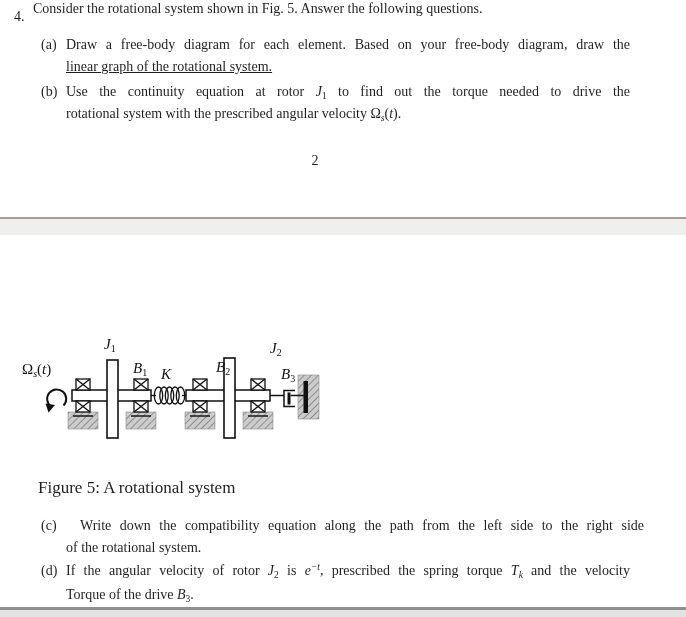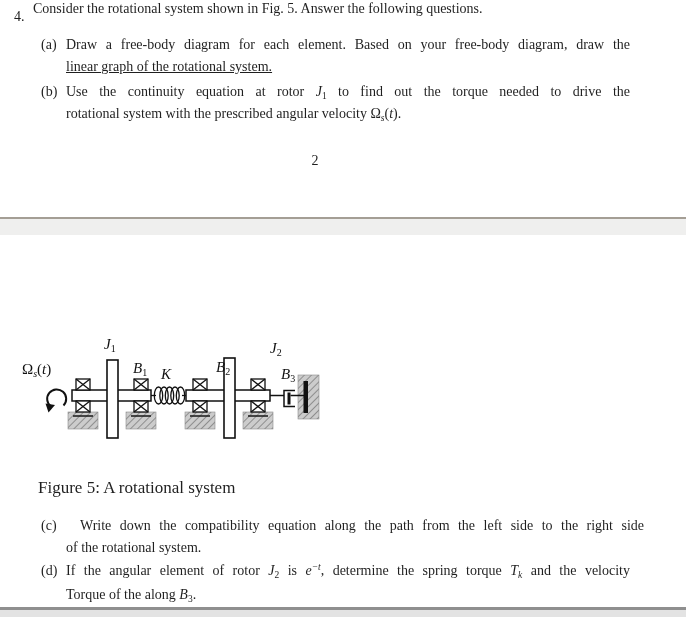--- a/index.html
+++ b/index.html
@@ -158,20 +158,20 @@
 </div>
 
 <div class="caption">Figure 5: A rotational system</div>
 
 <div class="ln" style="left:41px;top:517px;">(c)</div>
 <div class="ln just" style="left:80px;top:517px;">Write down the compatibility equation along the path from the left side to the right side</div>
 <div class="ln" style="left:66px;top:539px;">of the rotational system.</div>
 
 <div class="ln" style="left:41px;top:562px;">(d)</div>
 <div class="ln just" style="left:66px;top:562px;">
-  <span>If the angular element of rotor </span><span class="it">J</span><span class="sub">2</span><span> is </span><span class="it">e</span><span class="sup">−t</span><span>, determine the spring torque </span><span class="it">T</span><span class="sub it">k</span><span> and the velocity</span>
+  <span>If the angular velocity of rotor </span><span class="it">J</span><span class="sub">2</span><span> is </span><span class="it">e</span><span class="sup">−t</span><span>, prescribed the spring torque </span><span class="it">T</span><span class="sub it">k</span><span> and the velocity</span>
 </div>
 <div class="ln" style="left:66px;top:586px;">
-  <span>Torque of the along </span><span class="it">B</span><span class="sub">3</span><span>.</span>
+  <span>Torque of the drive </span><span class="it">B</span><span class="sub">3</span><span>.</span>
 </div>
 
 <div class="sep" style="top:607px;height:3px;background:#8f8f8f;"></div>
 <div class="sep" style="top:610px;height:7px;background:#e3e3e3;"></div>
 
 </body></html>

